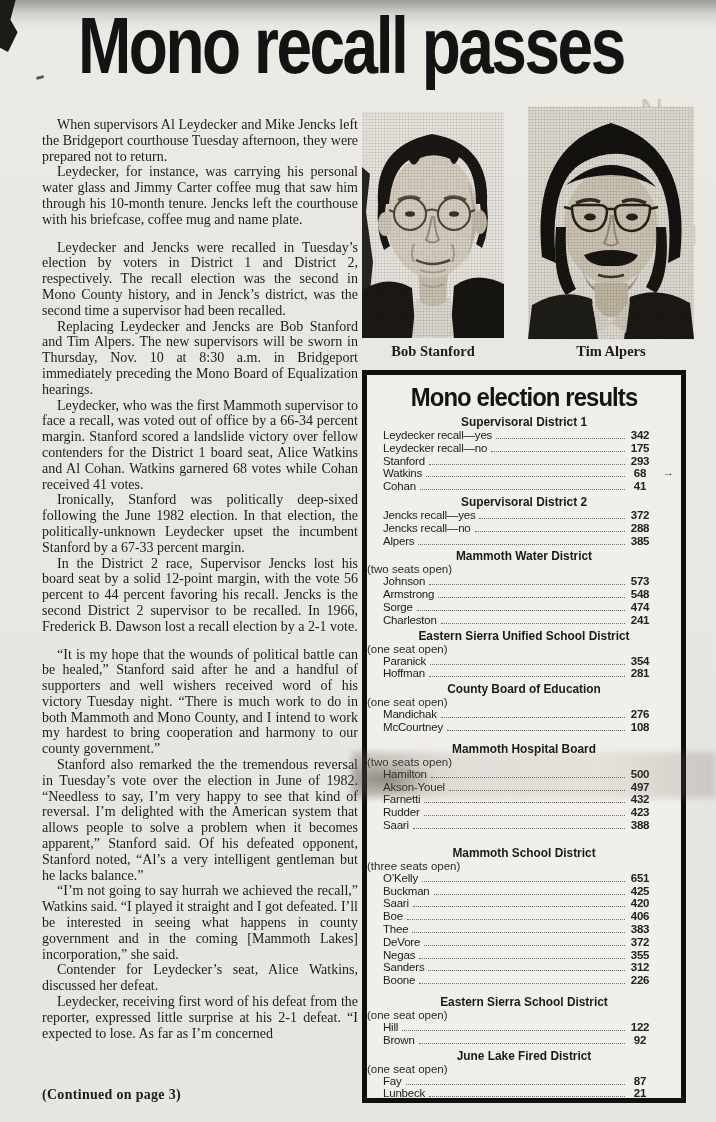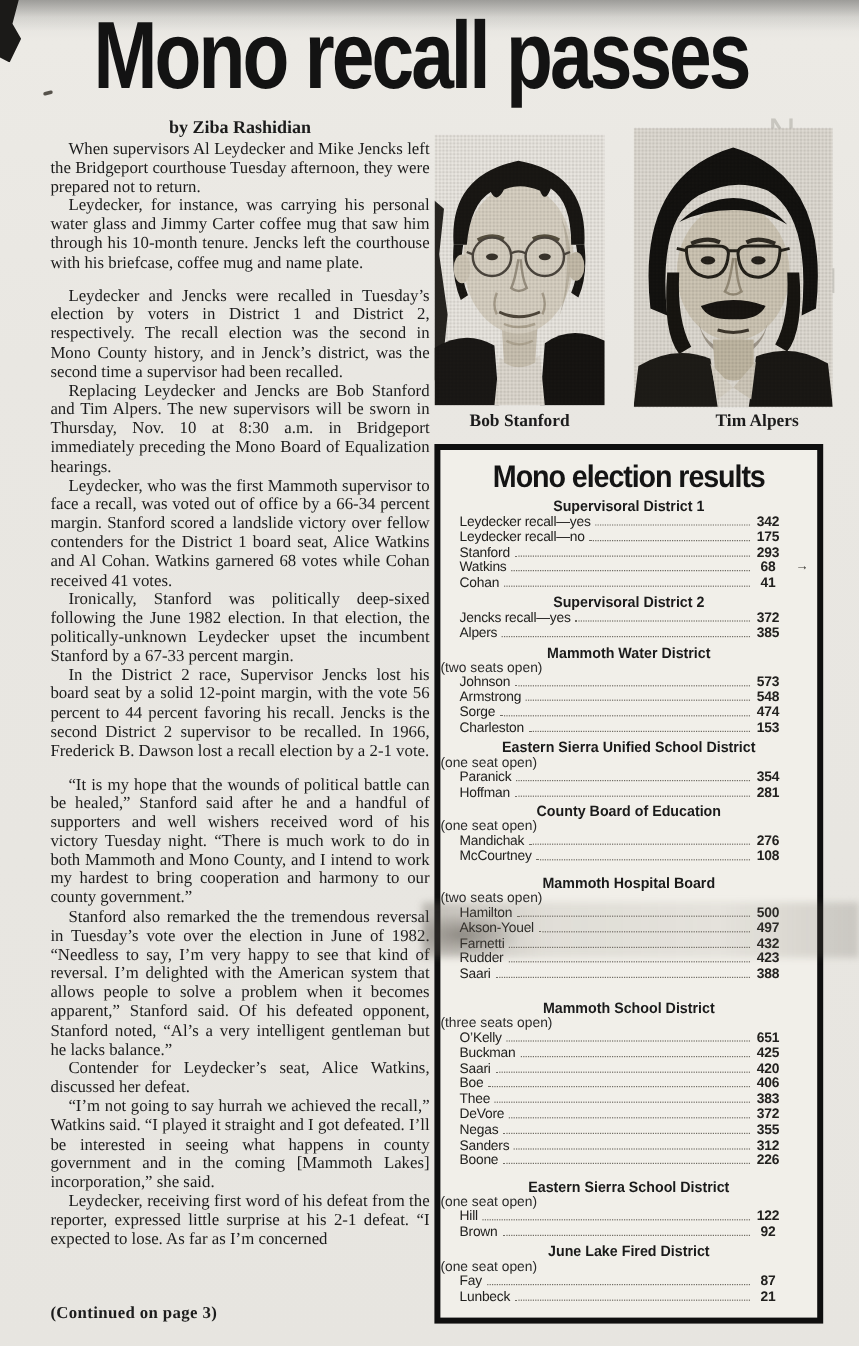--- a/index.html
+++ b/index.html
@@ -27,21 +27,21 @@
     font-weight:700;font-size:14px;letter-spacing:.3px;}
   .photo{position:absolute;overflow:hidden;}
   .photo svg{display:block;width:100%;height:100%;}
   .photo::after{content:"";position:absolute;inset:0;
     background-image:radial-gradient(rgba(45,40,33,.13) 1px,transparent 1.3px);
     background-size:3px 3px;pointer-events:none;}
   .photo-left{left:362px;top:112px;width:142px;height:226px;}
   .photo-right{left:528px;top:106px;width:166px;height:234px;}
   .caption{position:absolute;top:343px;font-weight:700;font-size:14.5px;text-align:center;}
   .cap-left{left:362px;width:142px;}
-  .cap-right{left:548px;width:166px;}
+  .cap-right{left:528px;width:166px;}
   .wm{position:absolute;font-family:"Liberation Sans",sans-serif;font-weight:400;
     color:#c8c6bf;pointer-events:none;}
   .wm1{left:640px;top:92px;font-size:32px;}
   .wm2{left:676px;top:218px;font-size:30px;}
   .results-box{position:absolute;left:362px;top:370px;width:324px;height:733px;
     box-sizing:border-box;border:5px solid #0f0f0f;background:#f1efe9;
     overflow:hidden;font-family:"Liberation Sans",sans-serif;padding-top:2px;}
   .results-title{margin:5px 0 3px;text-align:center;font-weight:700;font-size:26px;
     line-height:30px;letter-spacing:-1px;color:#141414;transform:scaleX(.92);}
   .sec-head{margin-top:2px;text-align:center;font-weight:700;font-size:12.5px;
@@ -64,34 +64,33 @@
 </style>
 </head>
 <body>
 
 <div class="page">
   <div class="top-shade"></div>
   <div class="corner-blob"></div>
   <div class="speck"></div>
 
   <h1 class="headline">Mono recall passes</h1>
-  <div class="byline">by Ziba Rashidian</div>
 
   <div class="article">
       <p>When supervisors Al Leydecker and Mike Jencks left the Bridgeport courthouse Tuesday afternoon, they were prepared not to return.</p>
       <p>Leydecker, for instance, was carrying his personal water glass and Jimmy Carter coffee mug that saw him through his 10-month tenure. Jencks left the courthouse with his briefcase, coffee mug and name plate.</p>
       <p class="para-gap">Leydecker and Jencks were recalled in Tuesday’s election by voters in District 1 and District 2, respectively. The recall election was the second in Mono County history, and in Jenck’s district, was the second time a supervisor had been recalled.</p>
       <p>Replacing Leydecker and Jencks are Bob Stanford and Tim Alpers. The new supervisors will be sworn in Thursday, Nov. 10 at 8:30 a.m. in Bridgeport immediately preceding the Mono Board of Equalization hearings.</p>
       <p>Leydecker, who was the first Mammoth supervisor to face a recall, was voted out of office by a 66-34 percent margin. Stanford scored a landslide victory over fellow contenders for the District 1 board seat, Alice Watkins and Al Cohan. Watkins garnered 68 votes while Cohan received 41 votes.</p>
       <p>Ironically, Stanford was politically deep-sixed following the June 1982 election. In that election, the politically-unknown Leydecker upset the incumbent Stanford by a 67-33 percent margin.</p>
       <p>In the District 2 race, Supervisor Jencks lost his board seat by a solid 12-point margin, with the vote 56 percent to 44 percent favoring his recall. Jencks is the second District 2 supervisor to be recalled. In 1966, Frederick B. Dawson lost a recall election by a 2-1 vote.</p>
       <p class="para-gap">“It is my hope that the wounds of political battle can be healed,” Stanford said after he and a handful of supporters and well wishers received word of his victory Tuesday night. “There is much work to do in both Mammoth and Mono County, and I intend to work my hardest to bring cooperation and harmony to our county government.”</p>
       <p>Stanford also remarked the the tremendous reversal in Tuesday’s vote over the election in June of 1982. “Needless to say, I’m very happy to see that kind of reversal. I’m delighted with the American system that allows people to solve a problem when it becomes apparent,” Stanford said. Of his defeated opponent, Stanford noted, “Al’s a very intelligent gentleman but he lacks balance.”</p>
+      <p>“I’m not going to say hurrah we achieved the recall,” Watkins said. “I played it straight and I got defeated. I’ll be interested in seeing what happens in county government and in the coming [Mammoth Lakes] incorporation,” she said.</p>
       <p>Contender for Leydecker’s seat, Alice Watkins, discussed her defeat.</p>
-      <p>“I’m not going to say hurrah we achieved the recall,” Watkins said. “I played it straight and I got defeated. I’ll be interested in seeing what happens in county government and in the coming [Mammoth Lakes] incorporation,” she said.</p>
       <p>Leydecker, receiving first word of his defeat from the reporter, expressed little surprise at his 2-1 defeat. “I expected to lose. As far as I’m concerned</p>
     </div>
   <div class="continued">(Continued on page 3)</div>
 
   <span class="wm wm1">N</span>
   <span class="wm wm2">N</span>
 
   <div class="photo photo-left">
     <svg viewBox="0 0 142 226">
       <rect width="142" height="226" fill="#e9e6e0"></rect>
@@ -189,20 +188,25 @@
           </div>
         </div>
         <div class="section">
           <div class="sec-head">Supervisoral District 2</div>
           <div class="result-row">
             <span class="rname">Jencks recall—yes</span>
             <span class="leader"></span>
             <span class="rval">372</span>
           </div>
           <div class="result-row">
+            <span class="rname">Jencks recall—no</span>
+            <span class="leader"></span>
+            <span class="rval">288</span>
+          </div>
+          <div class="result-row">
             <span class="rname">Alpers</span>
             <span class="leader"></span>
             <span class="rval">385</span>
           </div>
         </div>
         <div class="section">
           <div class="sec-head">Mammoth Water District</div>
           <div class="sec-note">(two seats open)</div>
           <div class="result-row">
             <span class="rname">Johnson</span>
@@ -215,21 +219,21 @@
             <span class="rval">548</span>
           </div>
           <div class="result-row">
             <span class="rname">Sorge</span>
             <span class="leader"></span>
             <span class="rval">474</span>
           </div>
           <div class="result-row">
             <span class="rname">Charleston</span>
             <span class="leader"></span>
-            <span class="rval">153</span>
+            <span class="rval">241</span>
           </div>
         </div>
         <div class="section">
           <div class="sec-head">Eastern Sierra Unified School District</div>
           <div class="sec-note">(one seat open)</div>
           <div class="result-row">
             <span class="rname">Paranick</span>
             <span class="leader"></span>
             <span class="rval">354</span>
           </div>

